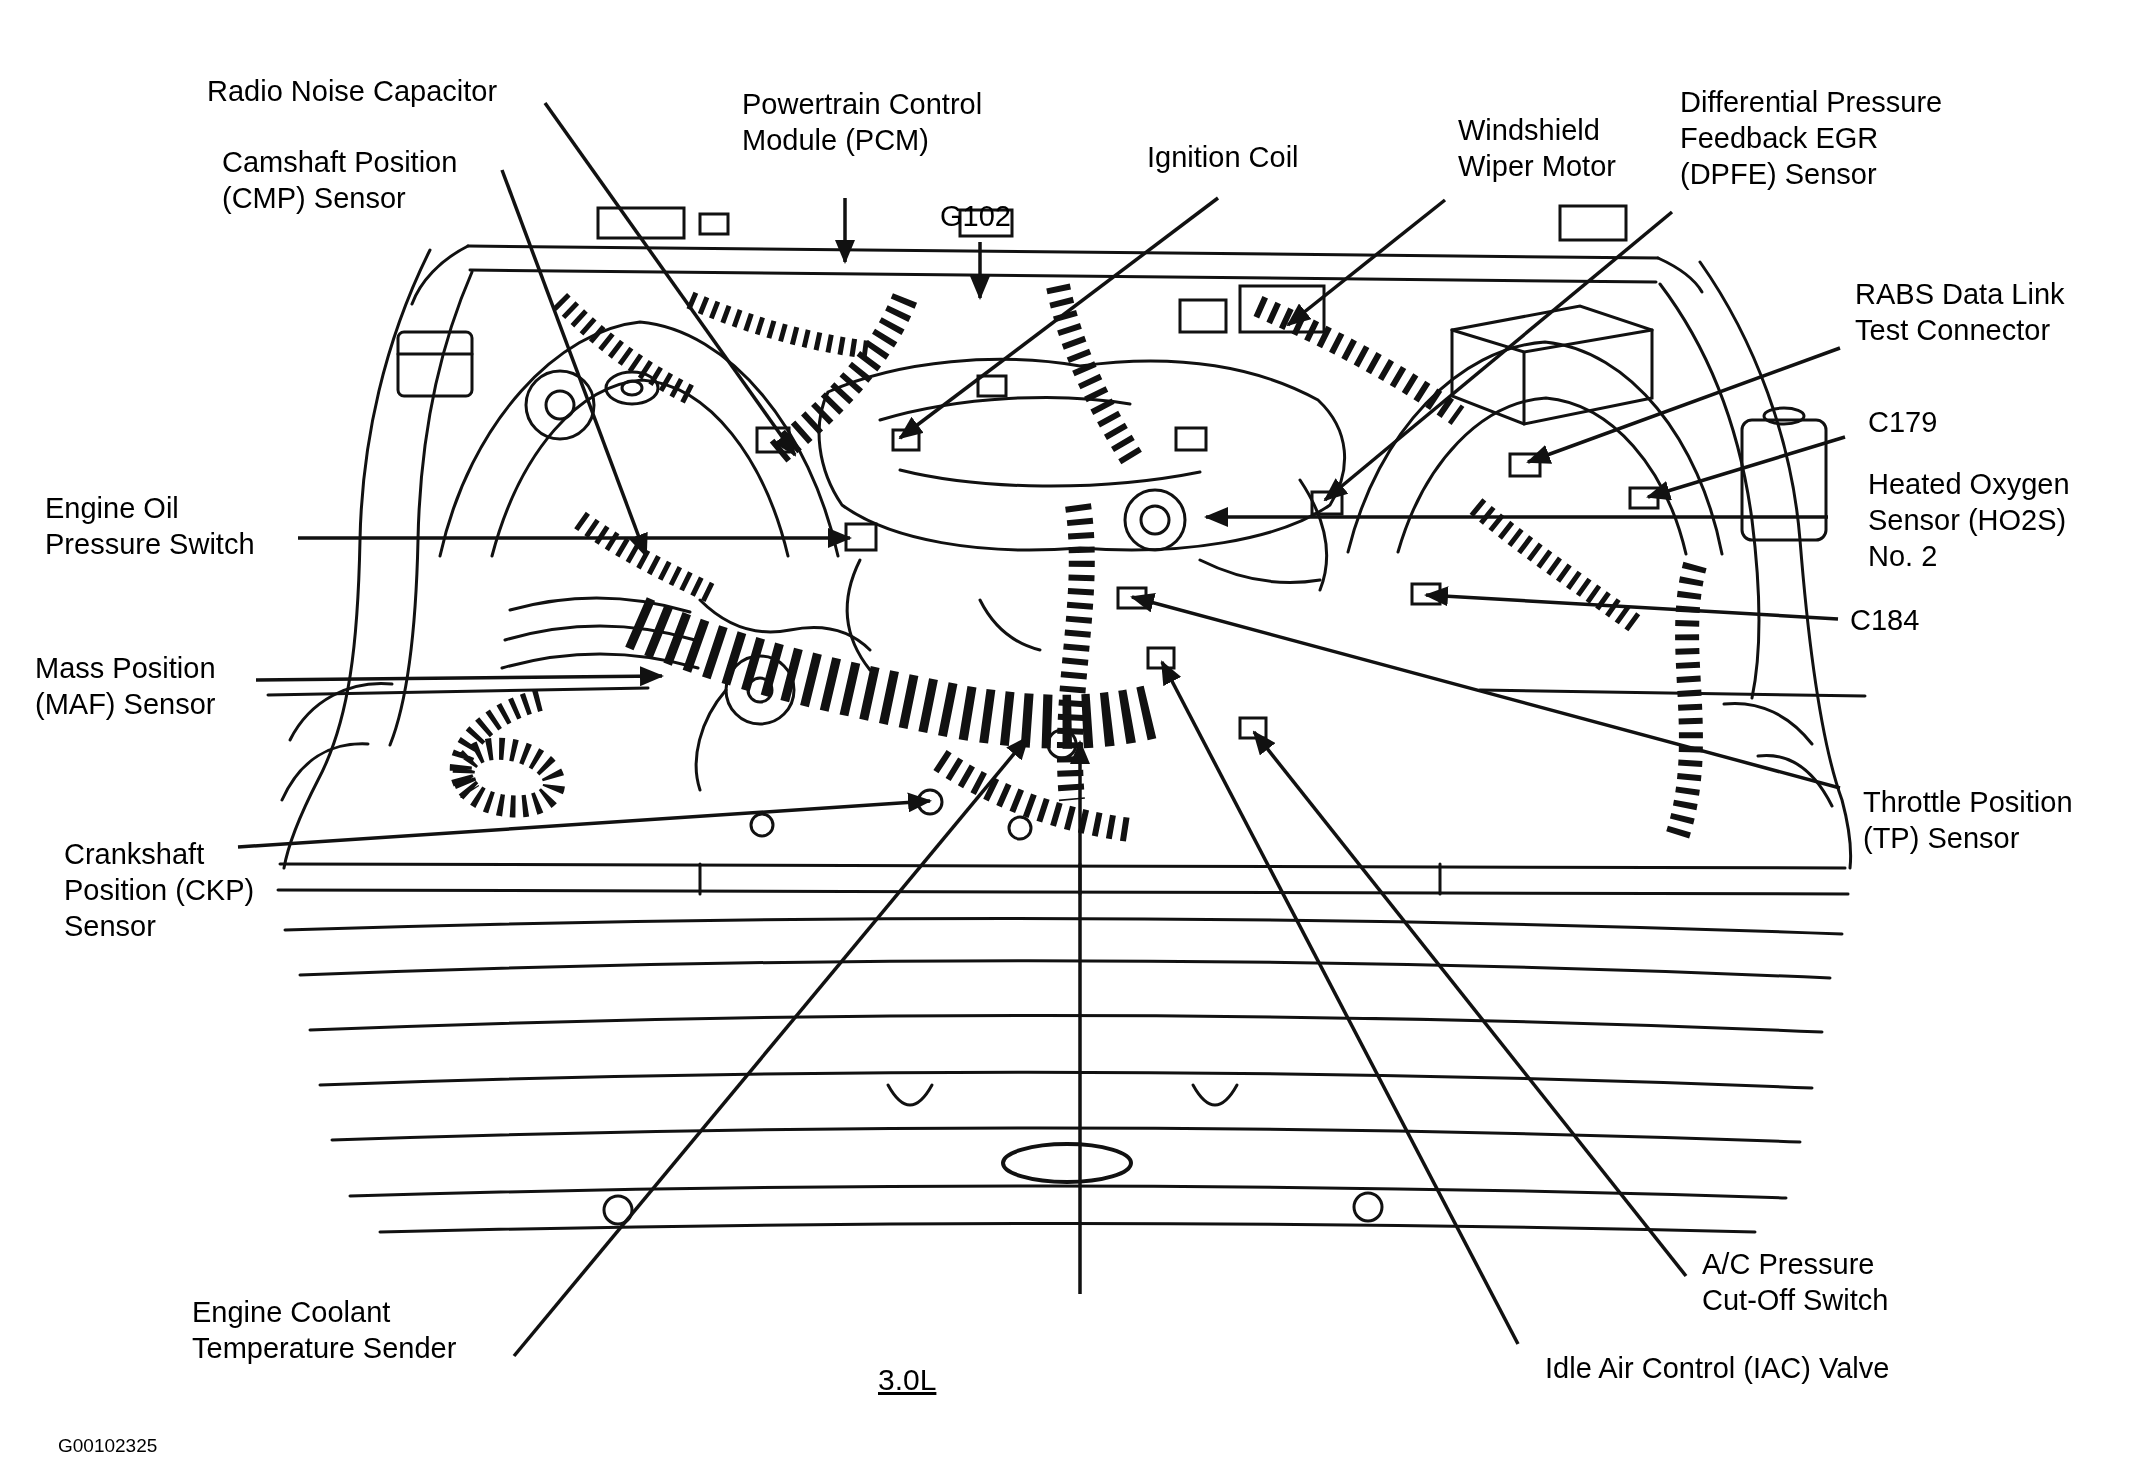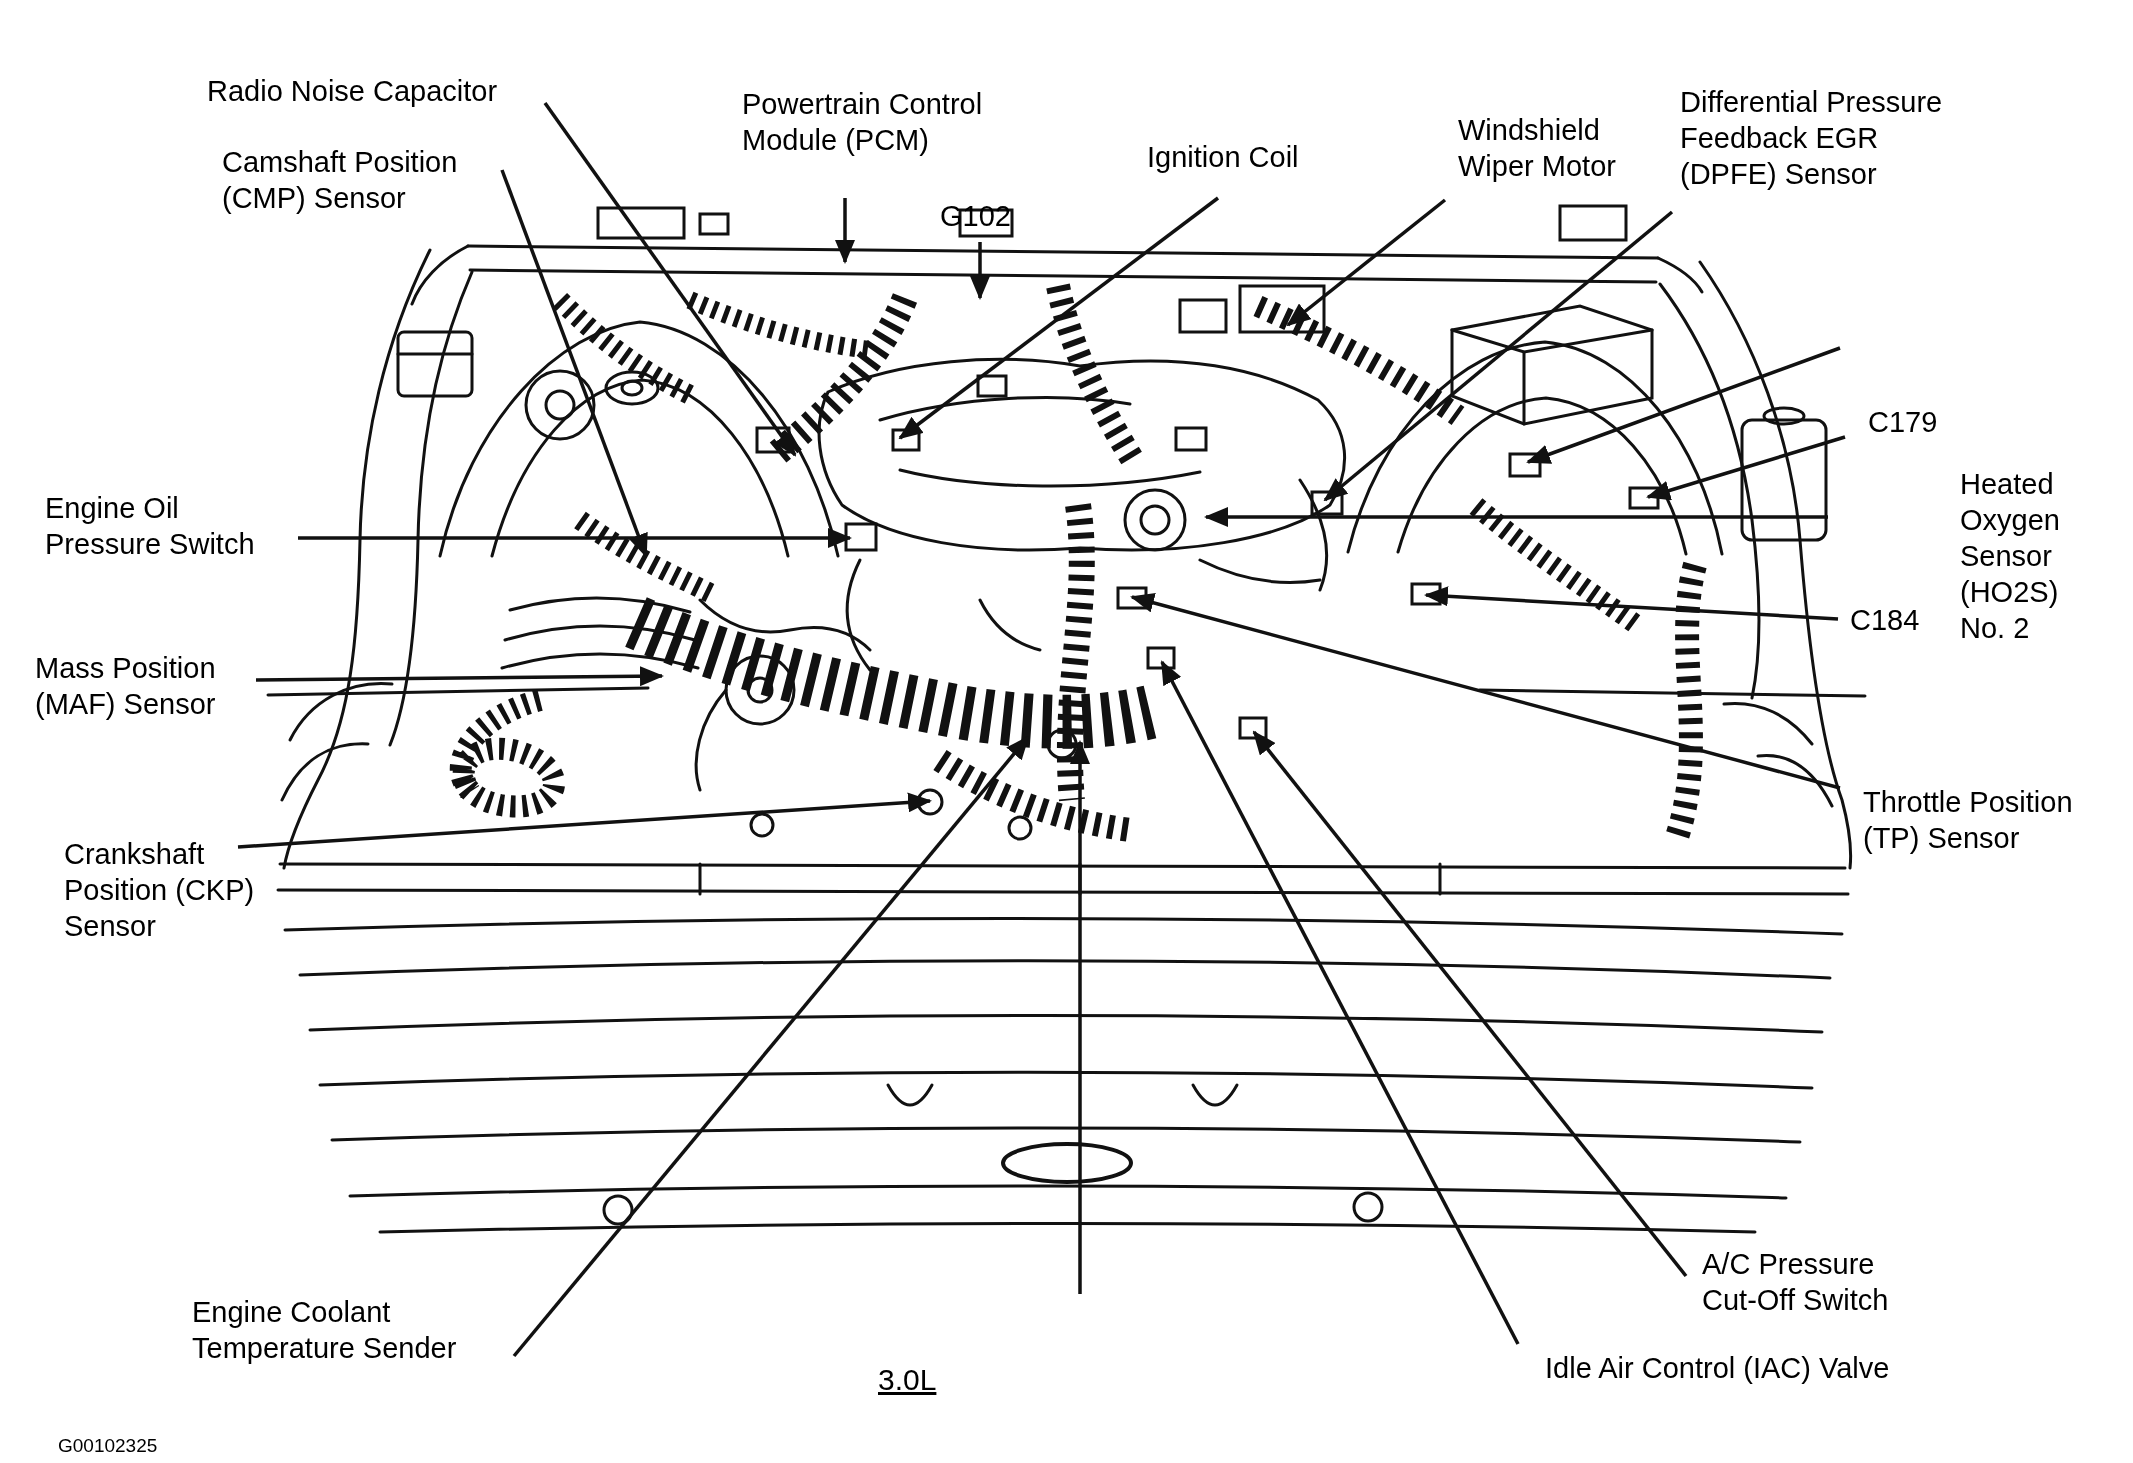--- a/index.html
+++ b/index.html
@@ -183,22 +183,24 @@
 (CMP) Sensor</div>
   <div class="lbl" style="left:742px;top:86px;">Powertrain Control
 Module (PCM)</div>
   <div class="lbl" style="left:940px;top:198px;">G102</div>
   <div class="lbl" style="left:1147px;top:139px;">Ignition Coil</div>
   <div class="lbl" style="left:1458px;top:112px;">Windshield
 Wiper Motor</div>
   <div class="lbl" style="left:1680px;top:84px;">Differential Pressure
 Feedback EGR
 (DPFE) Sensor</div>
+  <div class="lbl" style="left:1855px;top:276px;">RABS Data Link
+Test Connector</div>
   <div class="lbl" style="left:1868px;top:404px;">C179</div>
-  <div class="lbl" style="left:1960px;top:466px;">Heated Oxygen
+  <div class="lbl" style="left:1868px;top:466px;">Heated Oxygen
 Sensor (HO2S)
 No. 2</div>
   <div class="lbl" style="left:1850px;top:602px;">C184</div>
   <div class="lbl" style="left:1863px;top:784px;">Throttle Position
 (TP) Sensor</div>
   <div class="lbl" style="left:45px;top:490px;">Engine Oil
 Pressure Switch</div>
   <div class="lbl" style="left:35px;top:650px;">Mass Position
 (MAF) Sensor</div>
   <div class="lbl" style="left:64px;top:836px;">Crankshaft

